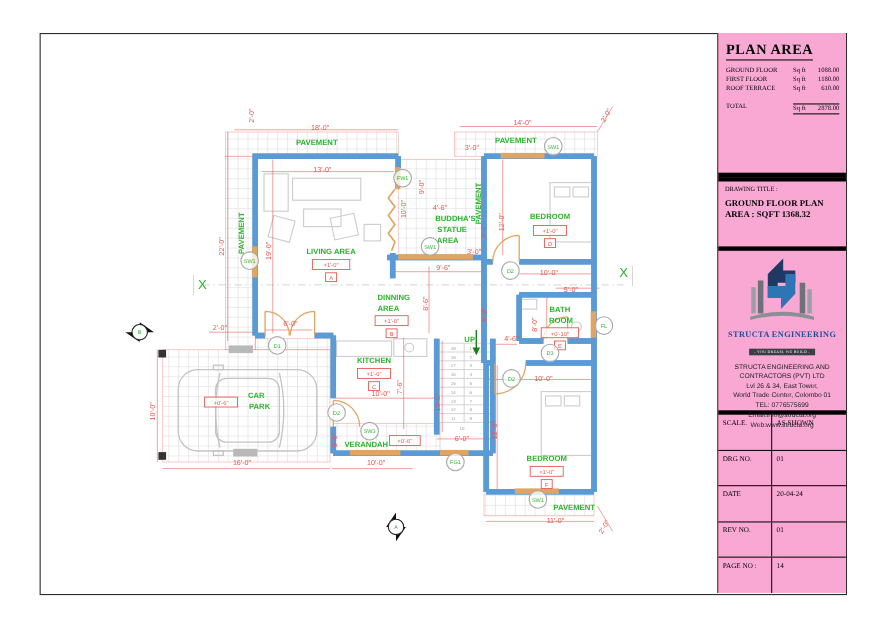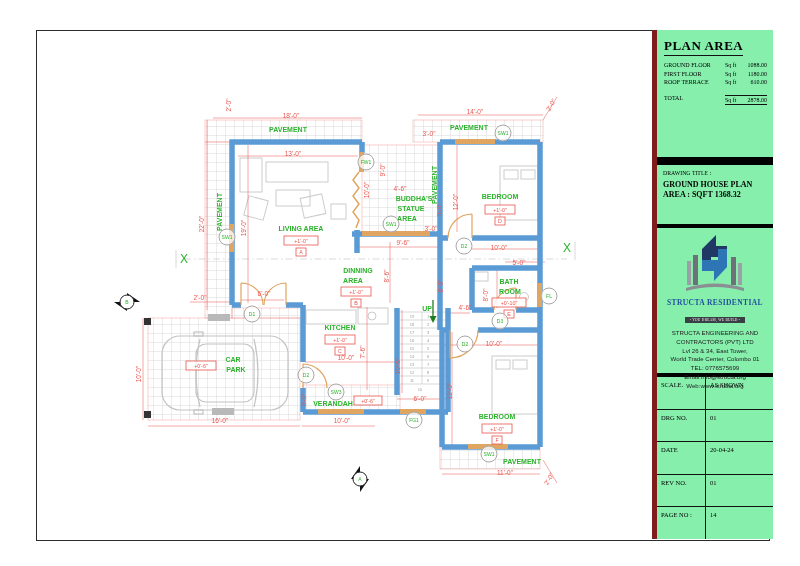--- a/index.html
+++ b/index.html
@@ -1,21 +1,21 @@
 <!DOCTYPE html>
 <html><head>
 <meta charset="utf-8">
 <style>
   html,body{margin:0;padding:0;background:#fff;width:800px;height:566px;overflow:hidden;
     font-family:"Liberation Serif",serif;}
   .frame{position:absolute;left:36px;top:30px;width:732px;height:509px;border:1px solid #2b2b2b;background:#fff;}
   .plan-svg{position:absolute;left:0;top:0;width:800px;height:566px;}
   
-  .tblock{position:absolute;left:652px;top:30px;width:116px;height:509px;border-left:5px solid #7f1d1d;
-    background:#86efac;display:flex;flex-direction:column;}
+  .tblock{position:absolute;left:652px;top:30px;width:116px;height:509px;border-left:1px solid #7f1d1d;
+    background:#f9a8d4;display:flex;flex-direction:column;}
   .bar{height:4px;background:#000;flex:0 0 auto;}
   .sec{flex:0 0 auto;position:relative;}
   .sec-planarea{height:121px;padding:6px 6px 0 7px;}
   .pa-title{font-size:13px;font-weight:bold;letter-spacing:.5px;border-bottom:1.6px solid #111;display:inline-block;padding-bottom:1px;margin-bottom:5px;}
   .pa-row{display:flex;font-size:6px;line-height:1.45;}
   .pa-row .l{flex:1;}
   .pa-row .u{width:16px;}
   .pa-row .v{width:26px;text-align:right;}
   .pa-total{display:flex;font-size:6px;margin-top:8px;}
   .pa-total .l{flex:1;}
@@ -382,38 +382,38 @@
   </div>
 
   <div class="bar"></div>
 
 
   <div class="bar"></div>
 
   <div class="sec sec-drawing">
     <div class="lab" style="font-size:5.8px">DRAWING TITLE :</div>
     <div class="drwname">
-      <span>GROUND HOUSE PLAN</span><br>
+      <span>GROUND FLOOR PLAN</span><br>
       <span>AREA : SQFT 1368.32</span>
     </div>
   </div>
 
   <div class="bar"></div>
 
   <div class="sec sec-logo">
     <svg width="74" height="62" viewBox="0 0 60 62">
       <rect x="2" y="30" width="4" height="24" fill="#9aa0a6"></rect>
       <rect x="8" y="24" width="5" height="30" fill="#6d7278"></rect>
       <rect x="46" y="26" width="5" height="28" fill="#6d7278"></rect>
       <rect x="53" y="32" width="4" height="22" fill="#9aa0a6"></rect>
       <polygon points="17,40 17,18 31,4 31,15 42,15 42,26 26,26 26,40" fill="#1f3864"></polygon>
       <polygon points="42,18 42,36 29,50 29,40 17,40 17,29 33,29 33,18" fill="#2e75b6"></polygon>
       <path d="M1,57 Q30,48 59,57 L59,60 Q30,52 1,60 Z" fill="#8a8f94"></path>
     </svg>
-    <div class="brand">STRUCTA RESIDENTIAL</div>
+    <div class="brand">STRUCTA ENGINEERING</div>
     <div class="tagline">- YOU DREAM, WE BUILD -</div>
     <div class="addr">
       <div>STRUCTA ENGINEERING AND</div>
       <div>CONTRACTORS  (PVT) LTD</div>
       <div>Lvl 26 &amp; 34, East Tower,</div>
       <div>World Trade Center, Colombo 01</div>
       <div>TEL: 0776575699</div>
       <div>Email:info@structa.org</div>
       <div>Web:www.structa.org</div>
     </div>

